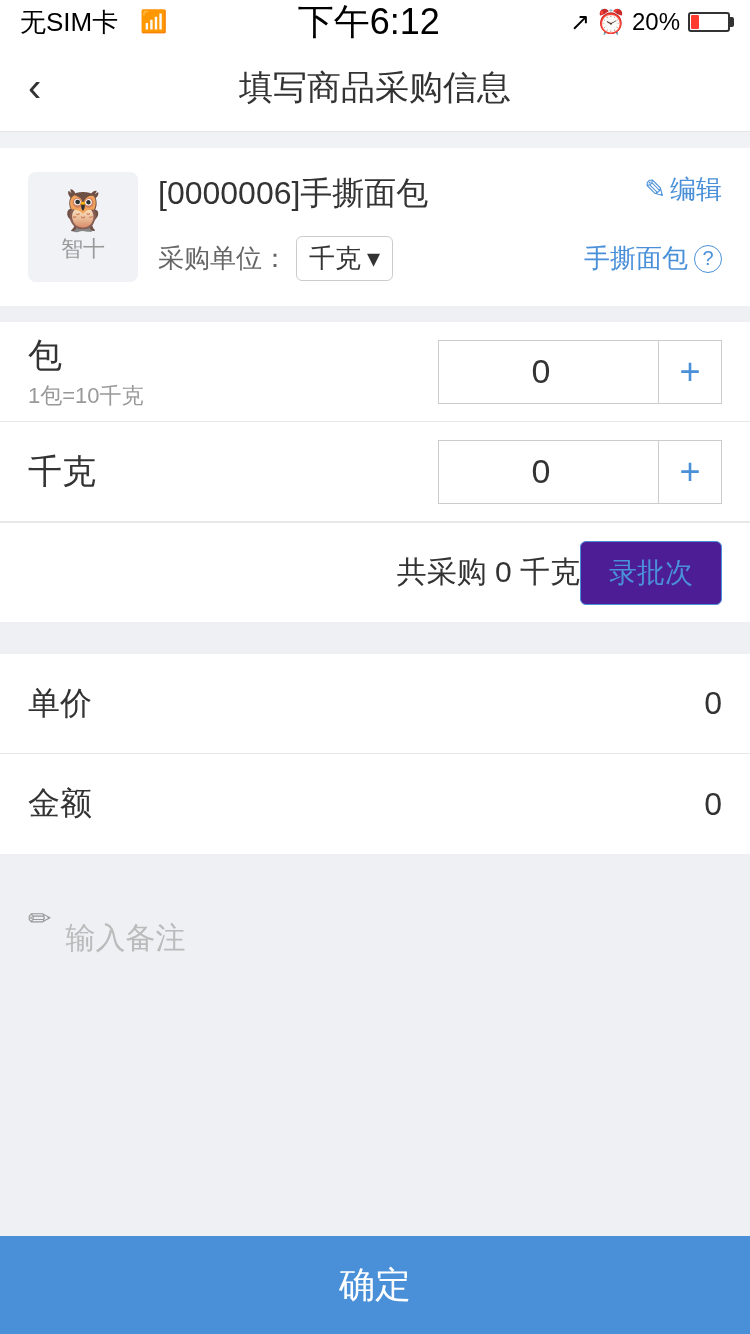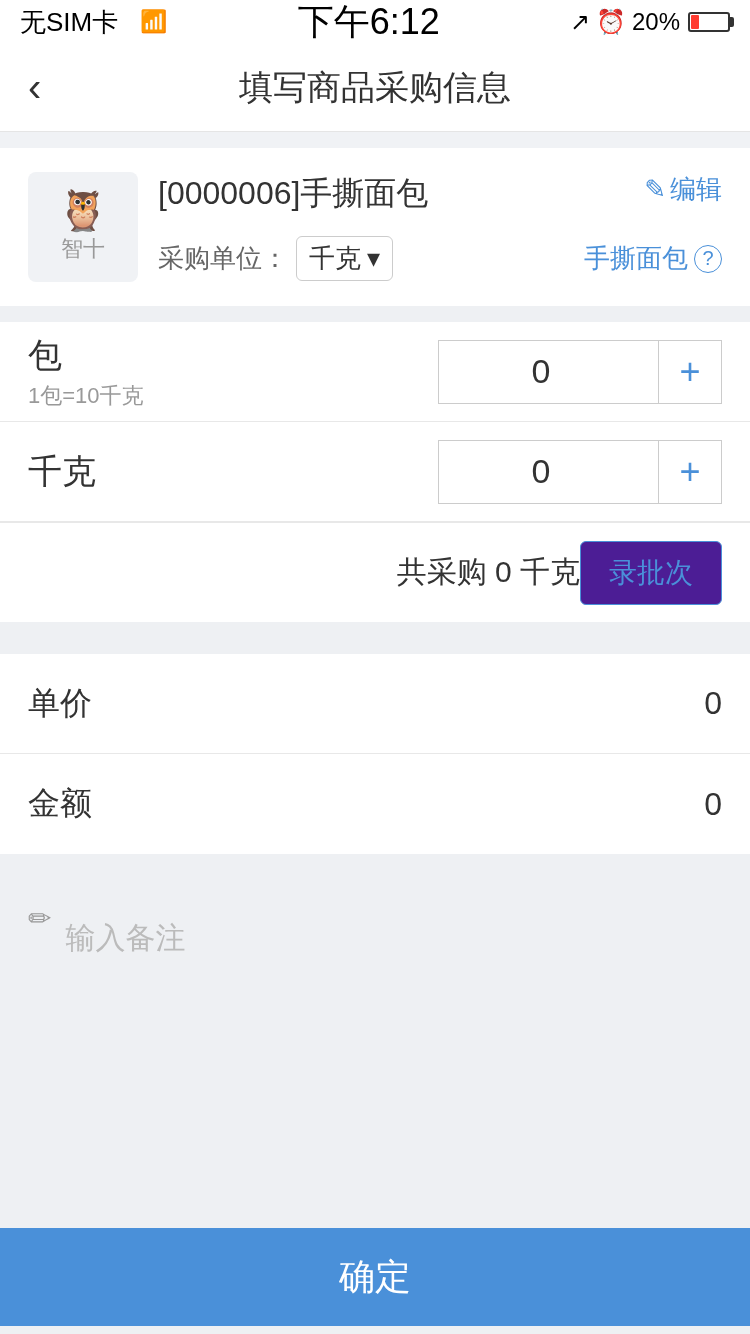--- a/index.html
+++ b/index.html
@@ -303,21 +303,21 @@
     
     .main-spacer {
       flex: 1;
       background: #eef0f3;
       min-height: 200px;
     }
 
     
     .bottom-btn {
       position: fixed;
-      bottom: 8px;
+      bottom: 0;
       left: 0;
       width: 750px;
       height: 98px;
       background: #4a90d9;
       display: flex;
       align-items: center;
       justify-content: center;
       cursor: pointer;
     }
     .bottom-btn-text {

